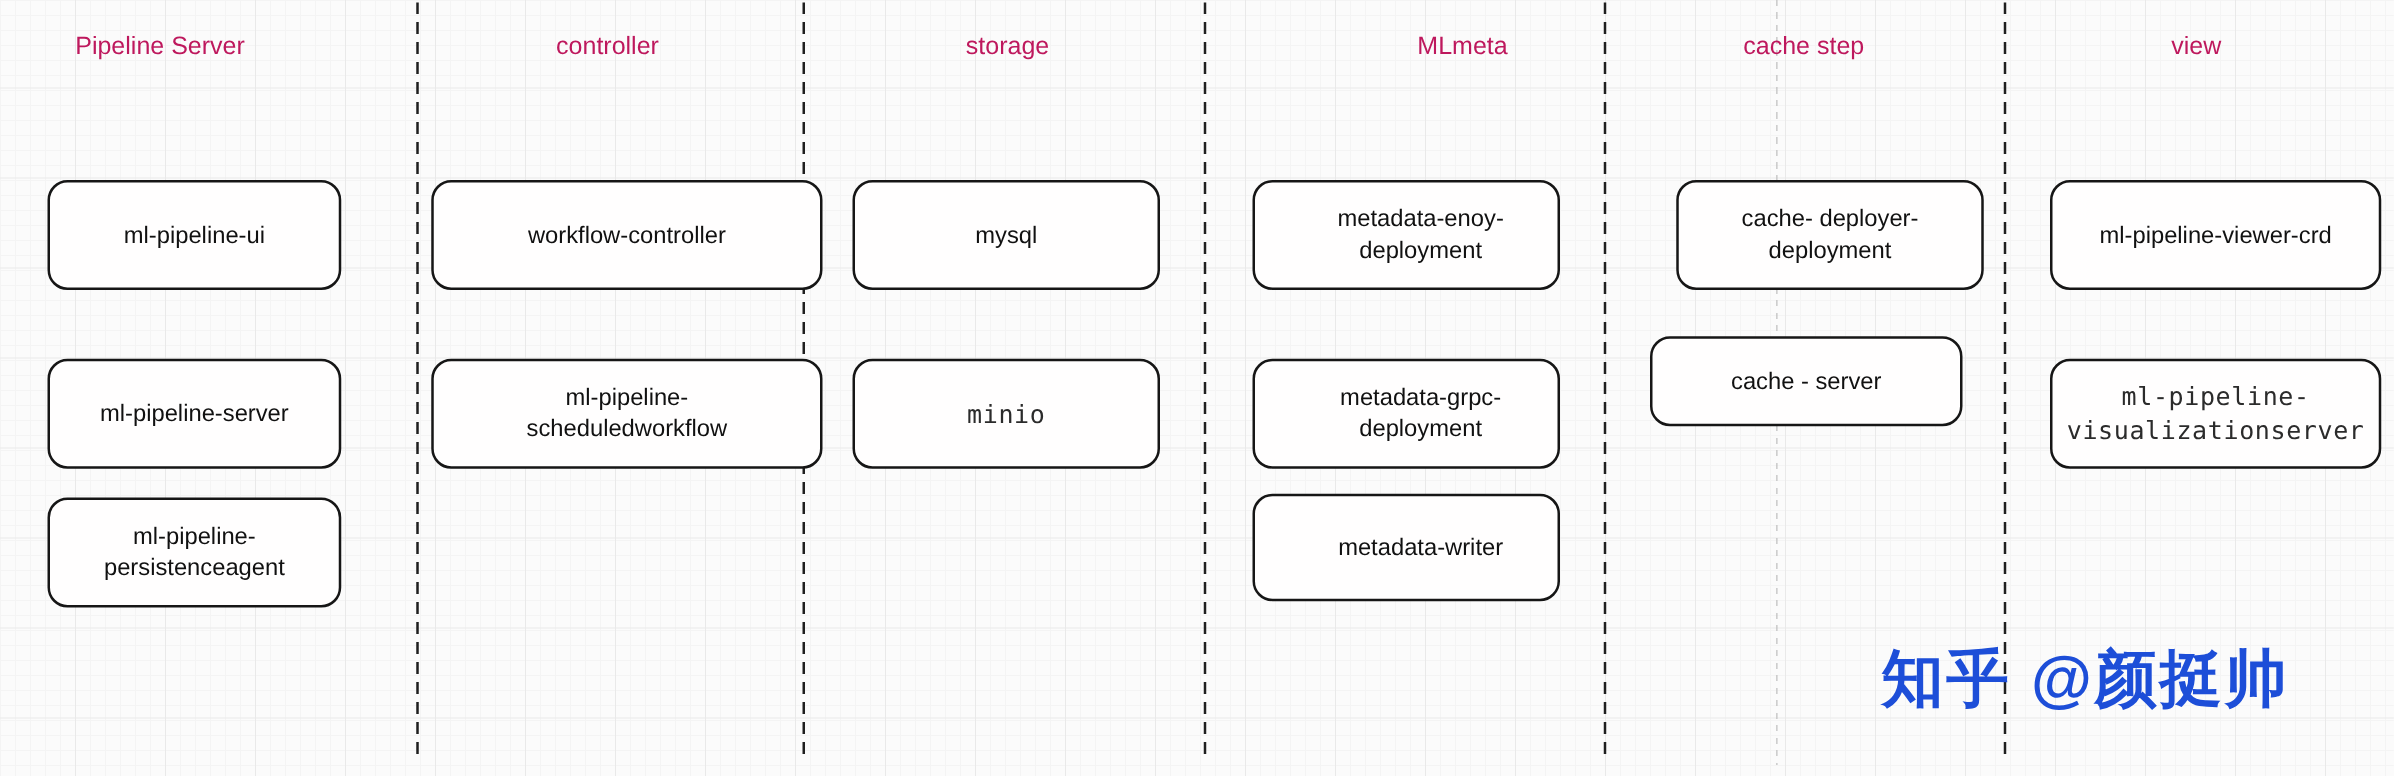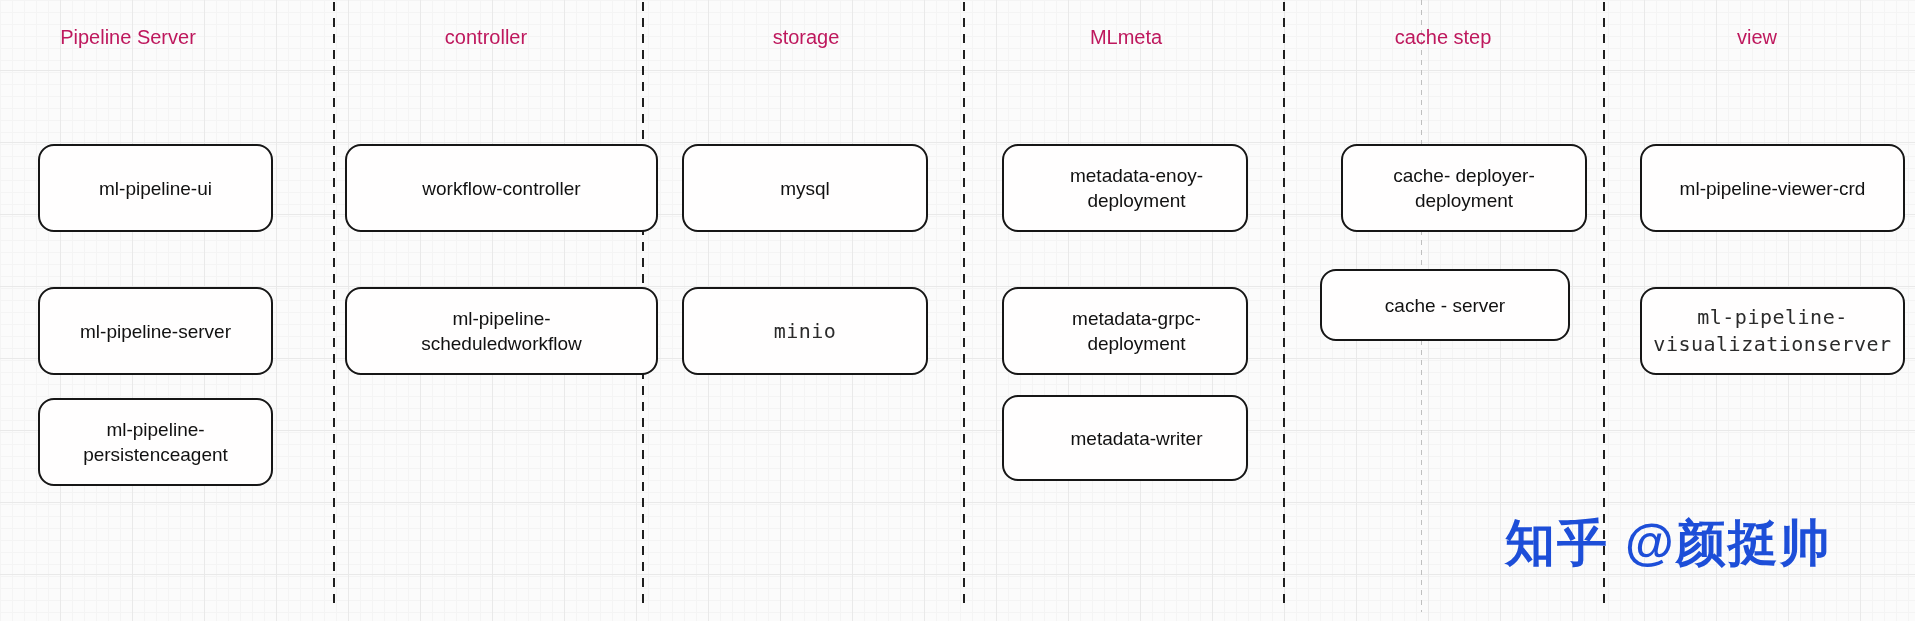--- a/index.html
+++ b/index.html
@@ -67,21 +67,21 @@
 <div class="lane-divider" style="left:333px"></div>
 <div class="lane-divider" style="left:642px"></div>
 <div class="lane-divider" style="left:963px"></div>
 <div class="lane-divider" style="left:1283px"></div>
 <div class="lane-divider" style="left:1603px"></div>
 <div class="lane-divider light" style="left:1421px"></div>
 
 <div class="lane-header" style="left:128px">Pipeline Server</div>
 <div class="lane-header" style="left:486px">controller</div>
 <div class="lane-header" style="left:806px">storage</div>
-<div class="lane-header" style="left:1126px">MLmeta</div>
+<div class="lane-header" style="left:1170px">MLmeta</div>
 <div class="lane-header" style="left:1443px">cache step</div>
 <div class="lane-header" style="left:1757px">view</div>
 
 <div class="node c1 r1">
   <span class="box-label">ml-pipeline-ui</span>
 </div>
 <div class="node c1 r2">
   <span class="box-label">ml-pipeline-server</span>
 </div>
 <div class="node c1 r3">

